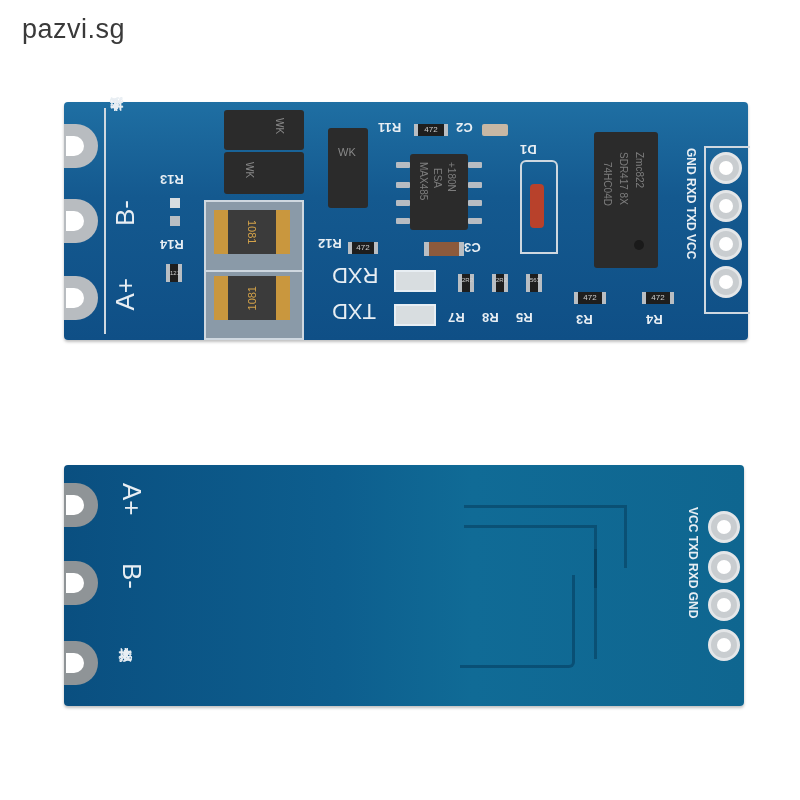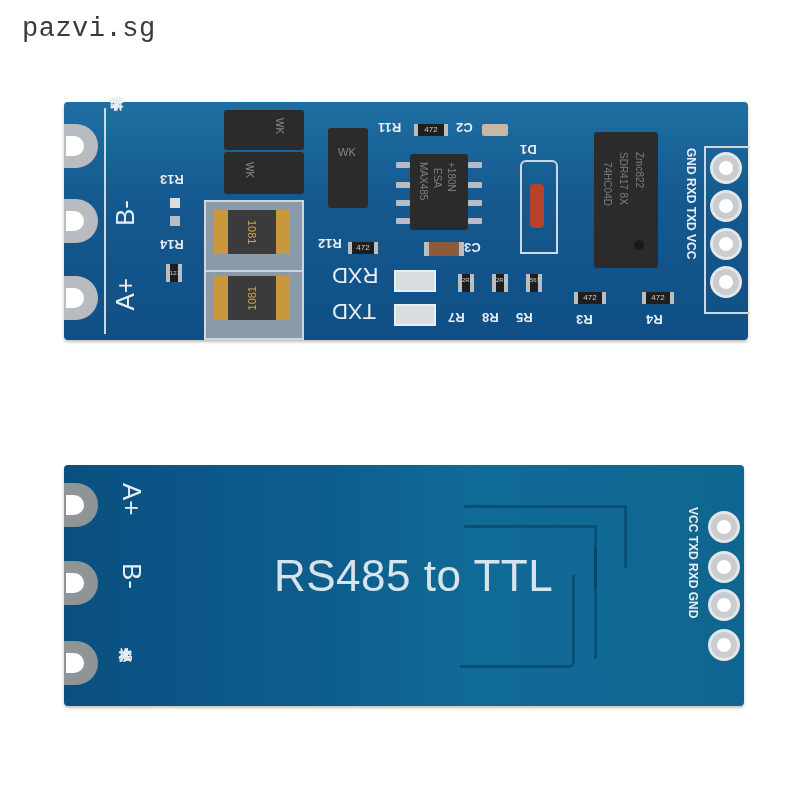--- a/index.html
+++ b/index.html
@@ -2,21 +2,21 @@
 <html><head>
 <meta charset="utf-8">
 <style>
   html, body { margin: 0; padding: 0; }
   body {
     width: 800px; height: 800px; background: #ffffff; position: relative; overflow: hidden;
     font-family: "Liberation Sans", sans-serif;
   }
   .watermark {
     position: absolute; left: 22px; top: 14px; font-size: 27px; color: #3a3a3a;
-    font-family: Liberation Mono, monospace; letter-spacing: 0.5px;
+    font-family: Liberation Sans, sans-serif; letter-spacing: 0.5px;
   }
   .board {
     position: absolute; border-radius: 4px;
     box-shadow: 0 2px 3px rgba(0,0,0,0.25);
   }
   .board.top {
     left: 64px; top: 102px; width: 684px; height: 238px;
     background: linear-gradient(180deg, #1f6fa3 0%, #14598f 40%, #0f4f86 100%);
   }
   .board.bottom {
@@ -178,21 +178,20 @@
 
   <div class="silk big vert" style="left:52px;top:18px;font-weight:normal;">A+</div>
   <div class="silk big vert" style="left:52px;top:98px;font-weight:normal;">B-</div>
   <div class="silk vert label-sm" style="left:52px;top:172px;">接大地</div>
 
   <div class="trace" style="left:400px;top:40px;width:160px;height:60px;border-left:none;border-bottom:none;"></div>
   <div class="trace" style="left:400px;top:60px;width:130px;height:60px;border-left:none;border-bottom:none;"></div>
   <div class="trace" style="left:396px;top:110px;width:112px;height:90px;border-left:none;border-top:none;border-radius:0 0 6px 0;"></div>
   <div class="trace" style="left:530px;top:84px;width:0;height:110px;border-right:none;border-top:none;border-bottom:none;"></div>
 
-  <div class="big-title">RS485 to TTL</div>
 
   <div class="silk vert" style="left:622px;top:42px;font-size:12px;">
     <span>VCC</span>
     <span>TXD</span>
     <span>RXD</span>
     <span>GND</span>
   </div>
   <div class="pin" style="left:644px;top:46px;"></div>
   <div class="pin" style="left:644px;top:86px;"></div>
   <div class="pin" style="left:644px;top:124px;"></div>

